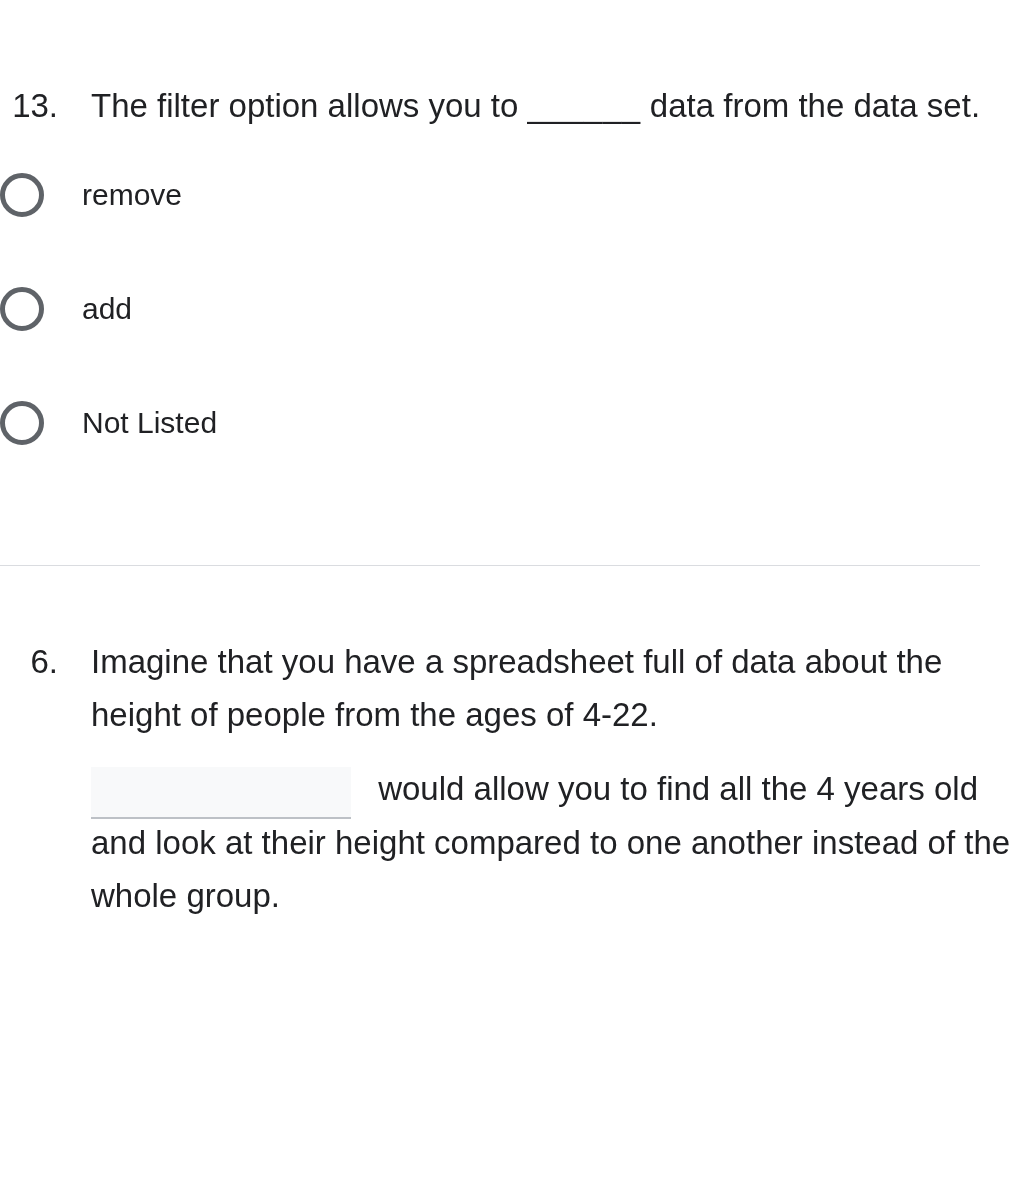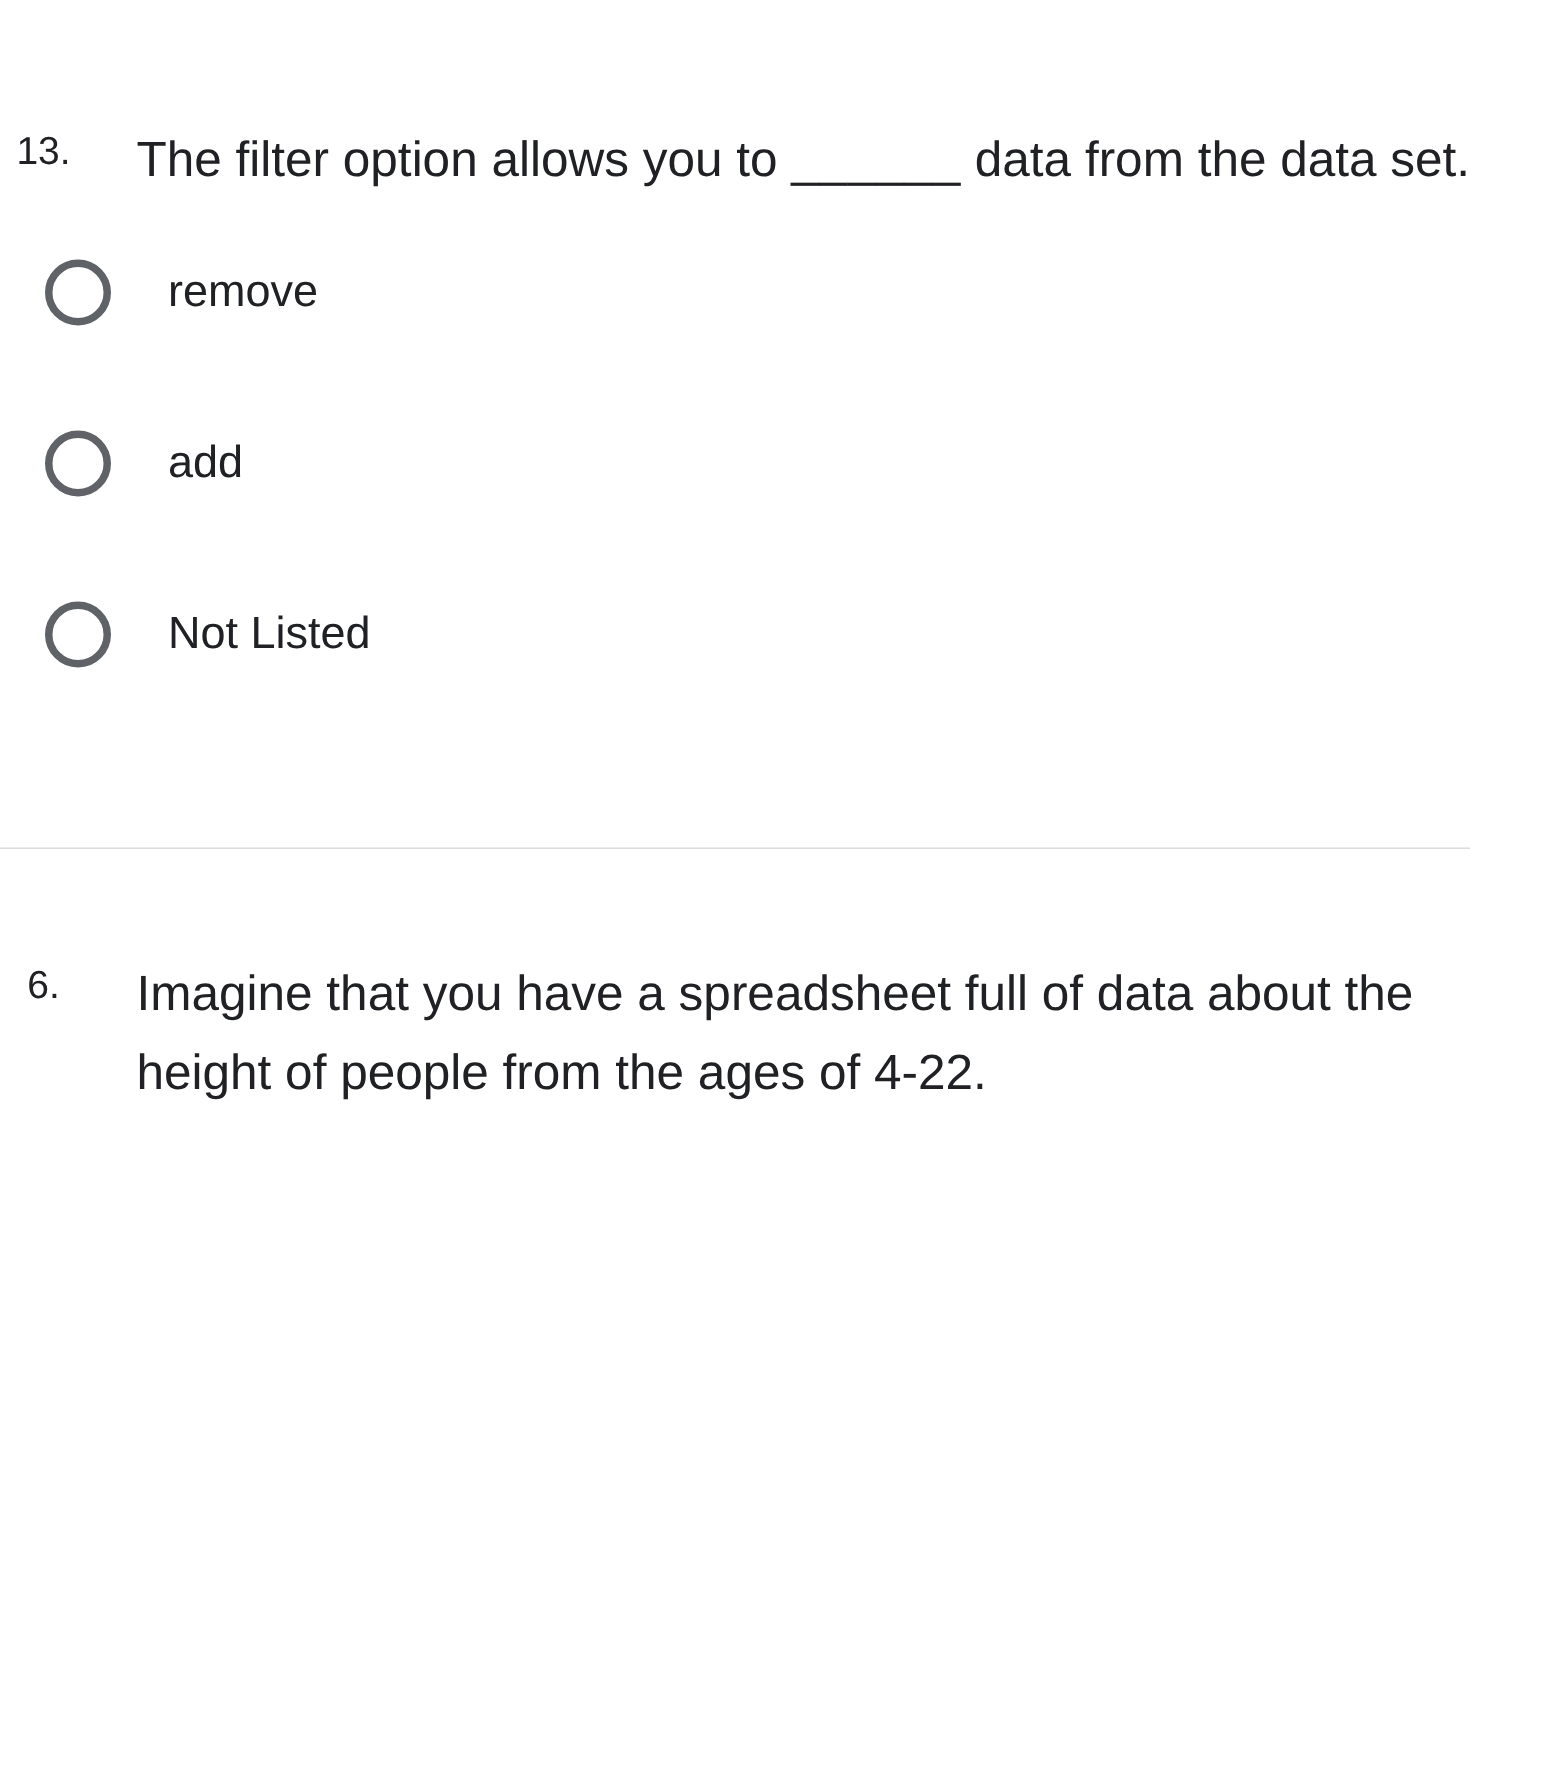--- a/index.html
+++ b/index.html
@@ -16,33 +16,32 @@
   }
   .question-block {
     padding: 80px 0 50px 0;
   }
   .q-num-row {
     display: flex;
     align-items: flex-start;
   }
   .q-number {
     flex: 0 0 58px;
-    font-size: 26px;
+    font-size: 33px;
     line-height: 1.6;
-    text-align: center;
+    text-align: right;
   }
   .q-body {
     flex: 1;
     font-size: 33px;
     line-height: 1.6;
     margin-left: 33px;
   }
   .options {
     padding-top: 40px;
-    padding-left: 30px;
   }
   .option-row {
     display: flex;
     align-items: center;
     margin-bottom: 70px;
     cursor: pointer;
   }
   .radio {
     width: 44px;
     height: 44px;
@@ -111,15 +110,18 @@
   </div>
 </div>
 
 <hr class="divider">
 
 <div class="question-block q14">
   <div class="q-num-row">
     <div class="q-number">6.</div>
     <div class="q-body">
       <div style="margin-bottom:22px;">Imagine that you have a spreadsheet full of data about the height of people from the ages of 4-22.</div>
+      <div>
+        <input type="text" class="fill-input" value="" style=""><span> would allow you to find all the 4 years old and look at their height compared to one another instead of the whole group.</span>
+      </div>
     </div>
   </div>
 </div>
 
 </body></html>

